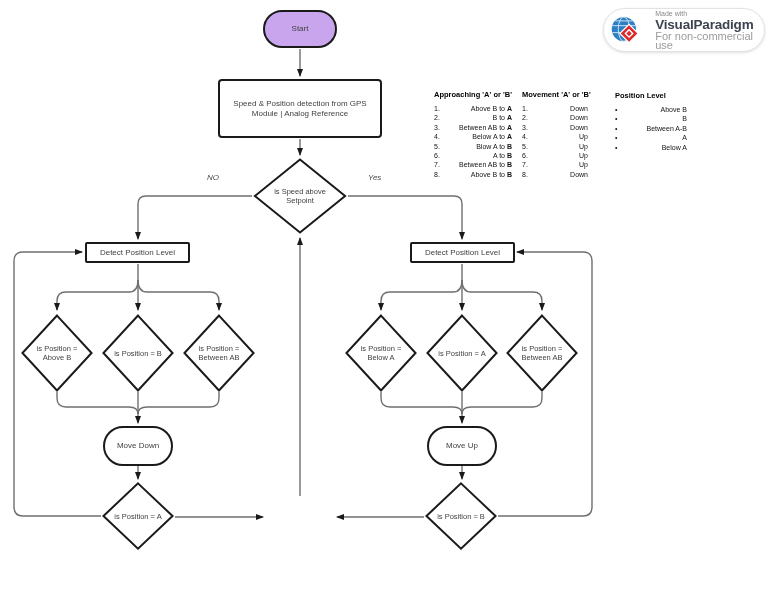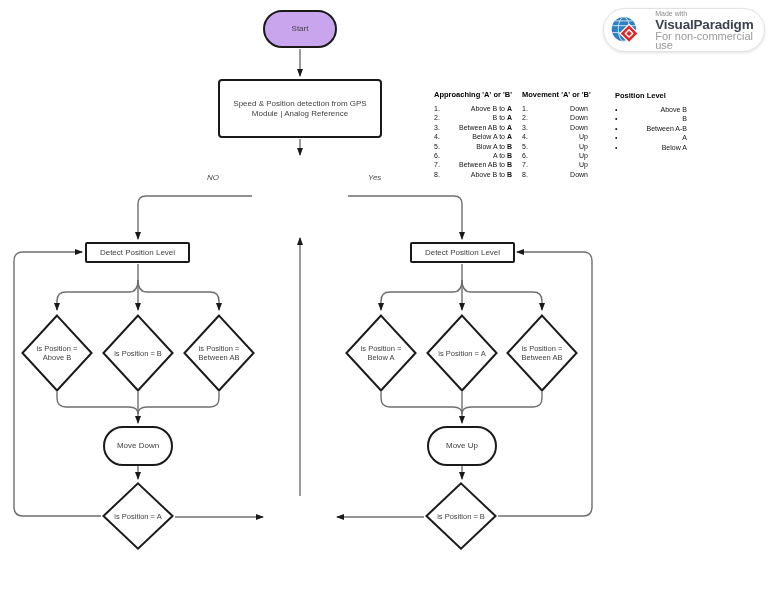--- a/index.html
+++ b/index.html
@@ -92,20 +92,26 @@
   </svg>
 
   <div class="node stadium" style="left:263px;top:10px;width:74px;height:38px;background:#c9a5ee;">
     <span>Start</span>
   </div>
 
   <div class="node rect" style="left:218px;top:79px;width:164px;height:59px;">
     <span>Speed &amp; Position detection from GPS Module | Analog Reference</span>
   </div>
 
+  <div class="node diamond" style="left:253px;top:158px;width:94px;height:76px;">
+    <svg viewBox="0 0 100 100" preserveAspectRatio="none">
+      <polygon points="50,2 98,50 50,98 2,50" fill="#fff" stroke="#1a1a1a" stroke-width="2" vector-effect="non-scaling-stroke"></polygon>
+    </svg>
+    <div class="dlabel">is Speed above Setpoint</div>
+  </div>
 
   <div class="edge-label" style="left:207px;top:173px;">NO</div>
   <div class="edge-label" style="left:368px;top:173px;">Yes</div>
 
   <div class="node rect" style="left:85px;top:242px;width:105px;height:21px;border-radius:2px;">
     <span>Detect Position Level</span>
   </div>
 
   <div class="node rect" style="left:410px;top:242px;width:105px;height:21px;border-radius:2px;">
     <span>Detect Position Level</span>

